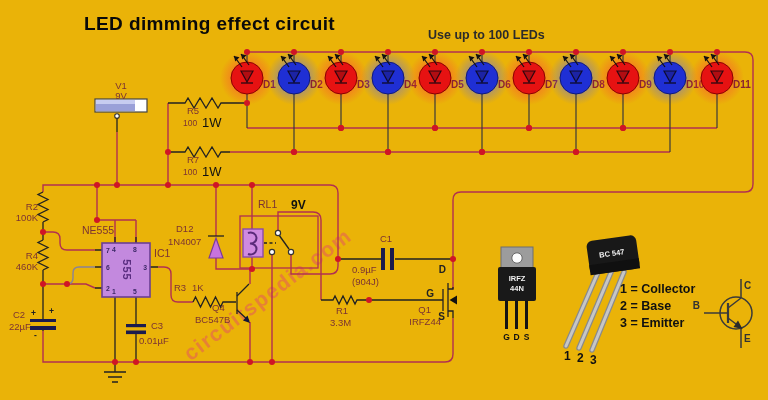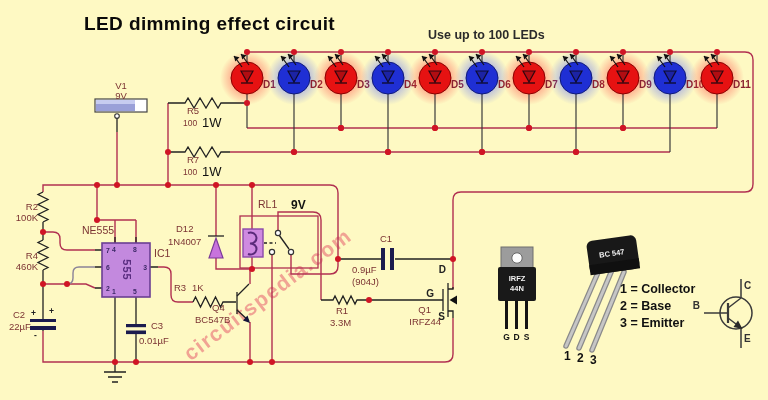--- a/index.html
+++ b/index.html
@@ -1,16 +1,16 @@
 <!DOCTYPE html>
 <html><head>
 <meta charset="utf-8">
 <style>
   html,body{margin:0;padding:0;background:#fff;}
-  .stage{position:relative;width:768px;height:400px;background:#fef9c3;overflow:hidden;}
+  .stage{position:relative;width:768px;height:400px;background:#eab308;overflow:hidden;}
   svg text{font-family:"Liberation Sans","DejaVu Sans",sans-serif;}
   .title-t{font-size:19px;font-weight:bold;fill:#0a0a0a;letter-spacing:.4px;}
   .note-t{font-size:12.5px;font-weight:bold;fill:#2b2b2b;}
   .t-m{font-size:9.5px;fill:#7b3333;}
   .t-m2{font-size:10.5px;fill:#7b3333;}
   .t-sm{font-size:8.5px;fill:#7b3333;}
   .t-big{font-size:13px;fill:#111;}
   .t-pin{font-size:6.8px;fill:#3b2766;font-weight:bold;}
   .t-pkg{font-size:7.5px;font-weight:bold;fill:#f2f2f2;}
   .t-leg{font-size:12.5px;font-weight:bold;fill:#111;}

